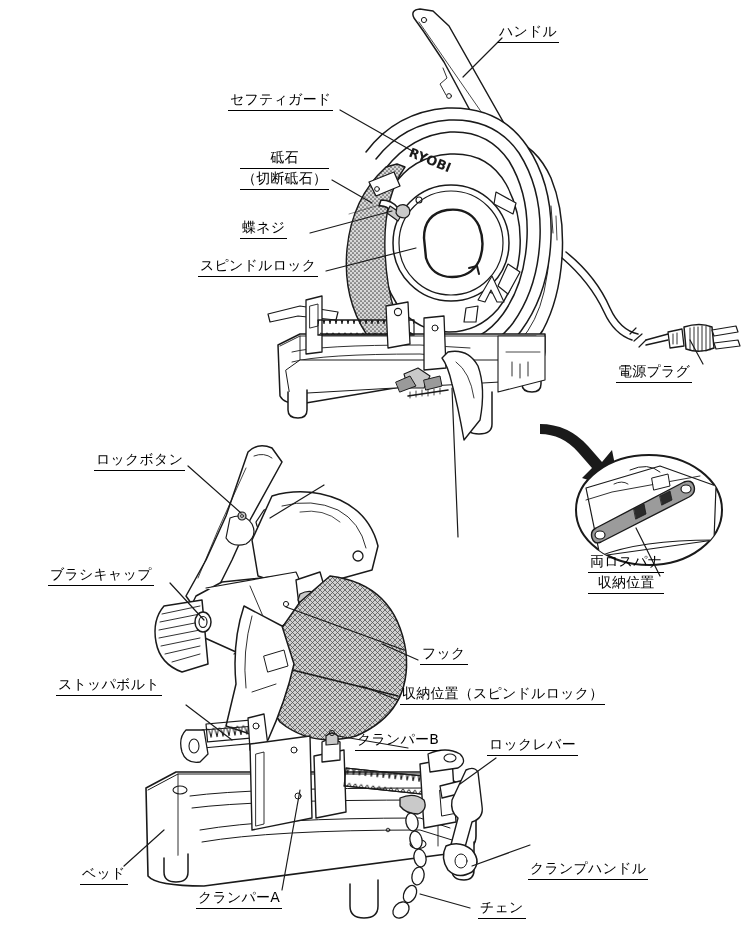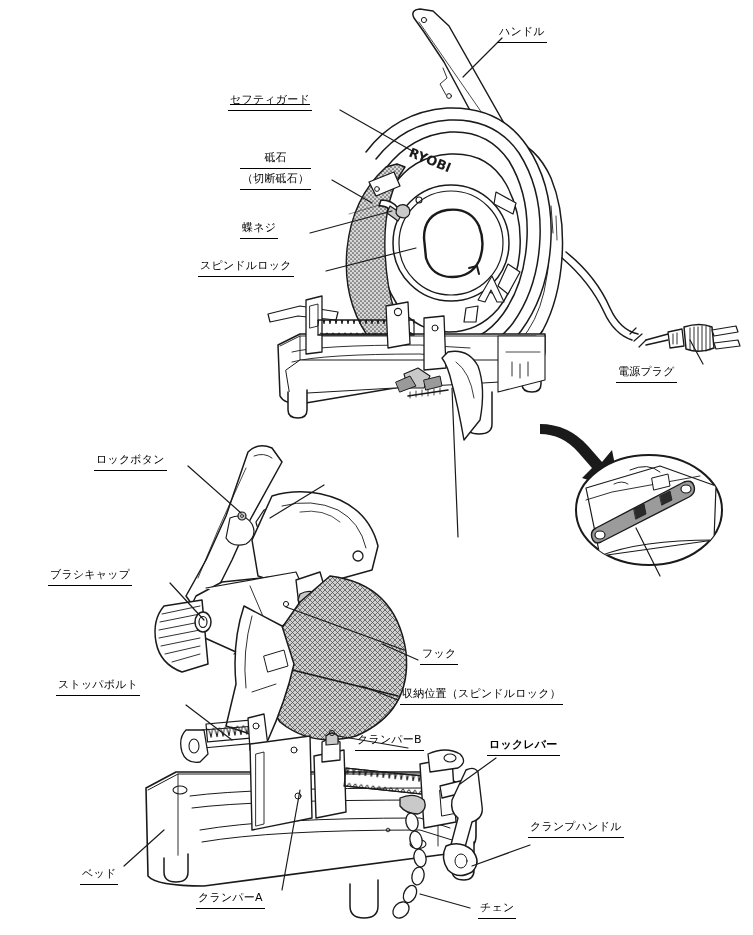--- a/index.html
+++ b/index.html
@@ -22,21 +22,21 @@
   svg#scene {
     position: absolute;
     top: 0; left: 0;
     width: 753px; height: 935px;
     display: block;
   }
   
   .callout {
     position: absolute;
     font-family: "DejaVu Sans", "Liberation Sans", sans-serif;
-    font-size: 11px;
+    font-size: 14px;
     line-height: 19px;
     color: #000000;
     white-space: nowrap;
     letter-spacing: 0.2px;
   }
   .callout .lbl-line {
     display: block;
     border-bottom: 1.4px solid #000;
     padding: 0 2px 1px 2px;
   }
@@ -410,21 +410,21 @@
         <path d="M282 890 L300 790"></path>
         <path d="M470 908 L420 894"></path>
       </g>
     </g>
   </svg>
 
   <div class="callout" style="left:497px; top:22px;">
     <span class="lbl-line">ハンドル</span>
   </div>
 
-  <div class="callout" style="left:228px; top:90px;text-decoration:underline;">
+  <div class="callout" style="left:228px; top:90px;">
     <span class="lbl-line">セフティガード</span>
   </div>
 
   <div class="callout stack" style="left:240px; top:148px;">
     <span class="lbl-line">砥石</span>
     <span class="lbl-line">（切断砥石）</span>
   </div>
 
   <div class="callout" style="left:240px; top:218px;">
     <span class="lbl-line">蝶ネジ</span>
@@ -432,20 +432,24 @@
 
   <div class="callout" style="left:198px; top:256px;">
     <span class="lbl-line">スピンドルロック</span>
   </div>
 
   <div class="callout" style="left:616px; top:362px;">
     <span class="lbl-line">電源プラグ</span>
   </div>
 
 
+  <div class="callout stack" style="left:588px; top:552px;">
+    <span class="lbl-line">両ロスパナ</span>
+    <span class="lbl-line">収納位置</span>
+  </div>
 
   <div class="callout" style="left:94px; top:450px;">
     <span class="lbl-line">ロックボタン</span>
   </div>
 
 
   <div class="callout" style="left:48px; top:565px;">
     <span class="lbl-line">ブラシキャップ</span>
   </div>
 
@@ -458,25 +462,25 @@
   </div>
 
   <div class="callout" style="left:400px; top:684px;">
     <span class="lbl-line">収納位置（スピンドルロック）</span>
   </div>
 
   <div class="callout" style="left:355px; top:730px;">
     <span class="lbl-line">クランパーB</span>
   </div>
 
-  <div class="callout" style="left:487px; top:735px;font-weight:bold;">
+  <div class="callout" style="left:487px; top:735px;">
     <span class="lbl-line">ロックレバー</span>
   </div>
 
-  <div class="callout" style="left:528px; top:817px;">
+  <div class="callout" style="left:528px; top:859px;">
     <span class="lbl-line">クランプハンドル</span>
   </div>
 
   <div class="callout" style="left:72px; top:864px;margin-left:8px;">
     <span class="lbl-line">ベッド</span>
   </div>
 
   <div class="callout" style="left:196px; top:888px;">
     <span class="lbl-line">クランパーA</span>
   </div>

